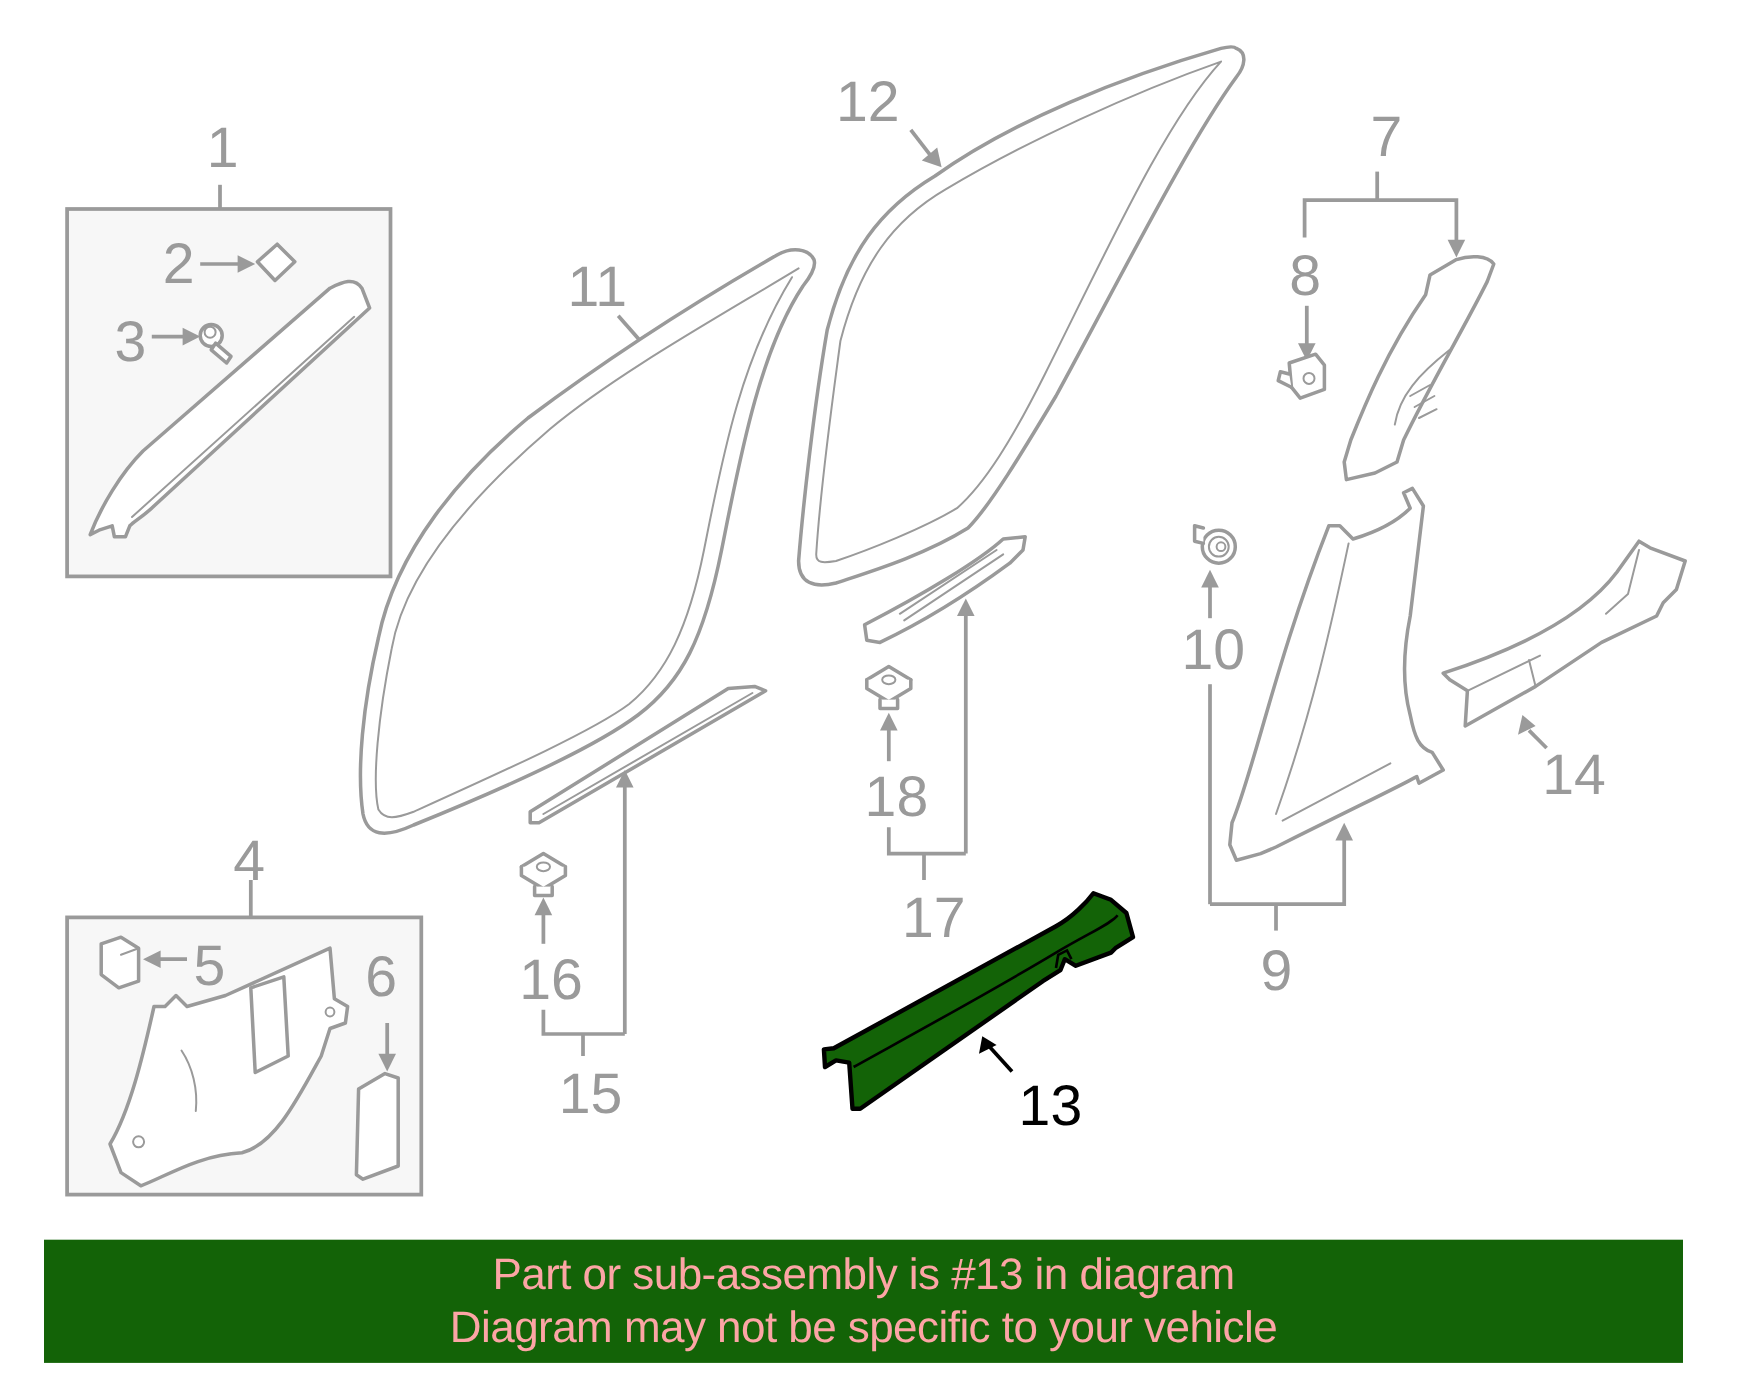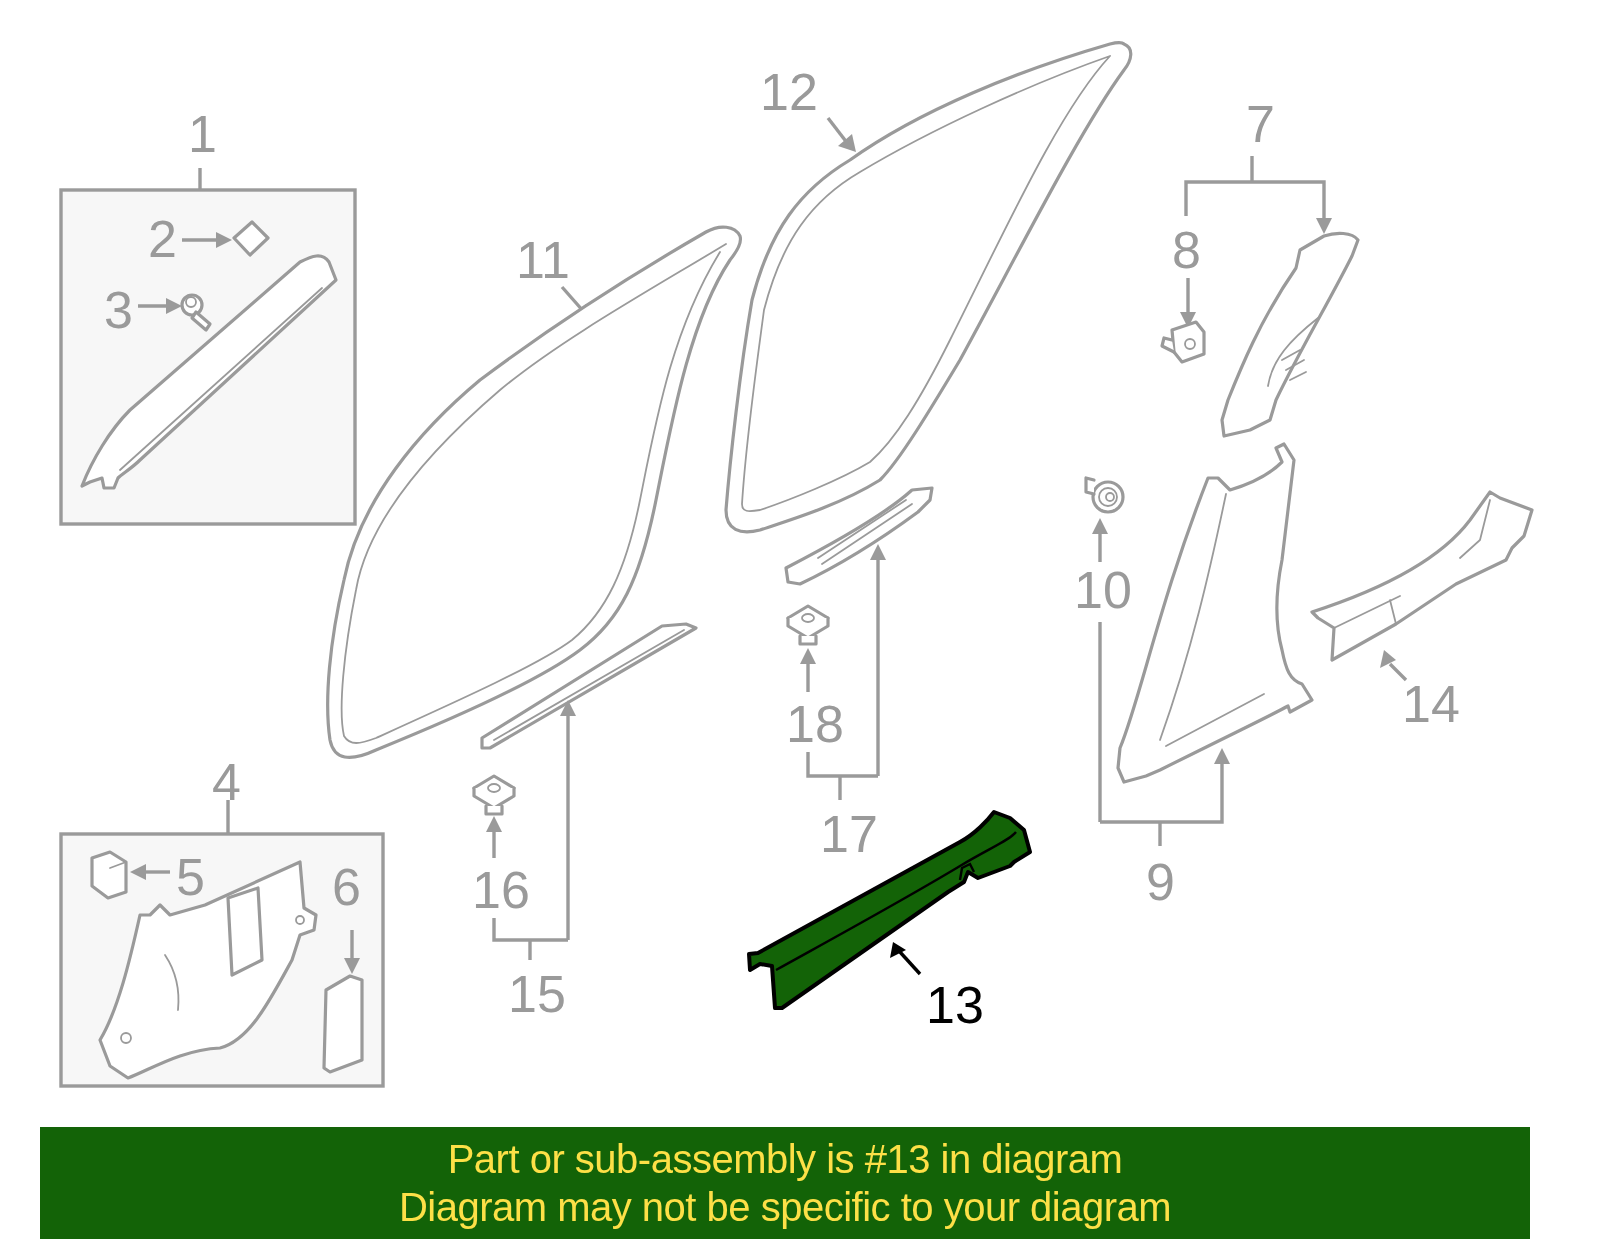--- a/index.html
+++ b/index.html
@@ -76,21 +76,21 @@
     .arrowhead-active {
       fill: #000000;
     }
     #banner {
       position: absolute;
       left: 40px;
       top: 1127px;
       width: 1490px;
       height: 112px;
       background: #136307;
-      color: #fde047;
+      color: #fca5a5;
       text-align: center;
       font-family: "Liberation Sans", sans-serif;
       font-size: 40px;
       line-height: 48px;
       padding-top: 8px;
       box-sizing: border-box;
     }
     #banner .line {
       display: block;
       letter-spacing: -0.5px;
@@ -263,14 +263,14 @@
     <path class="part-thin" d="M1334,628 L1400,596 M1490,500 L1480,540 L1460,558"></path>
     <path class="part-thin" d="M1390,600 L1396,624"></path>
     <line class="leader" x1="1406" y1="680" x2="1390" y2="664"></line>
     <path class="arrowhead" d="M1380,668 L1384,650 L1396,660 Z"></path>
     <text class="callout" x="1402" y="722">14</text>
   </g>
 </svg>
 
 <div id="banner">
   <span class="line">Part or sub-assembly is #13 in diagram</span>
-  <span class="line">Diagram may not be specific to your diagram</span>
+  <span class="line">Diagram may not be specific to your vehicle</span>
 </div>
 
 </body></html>

